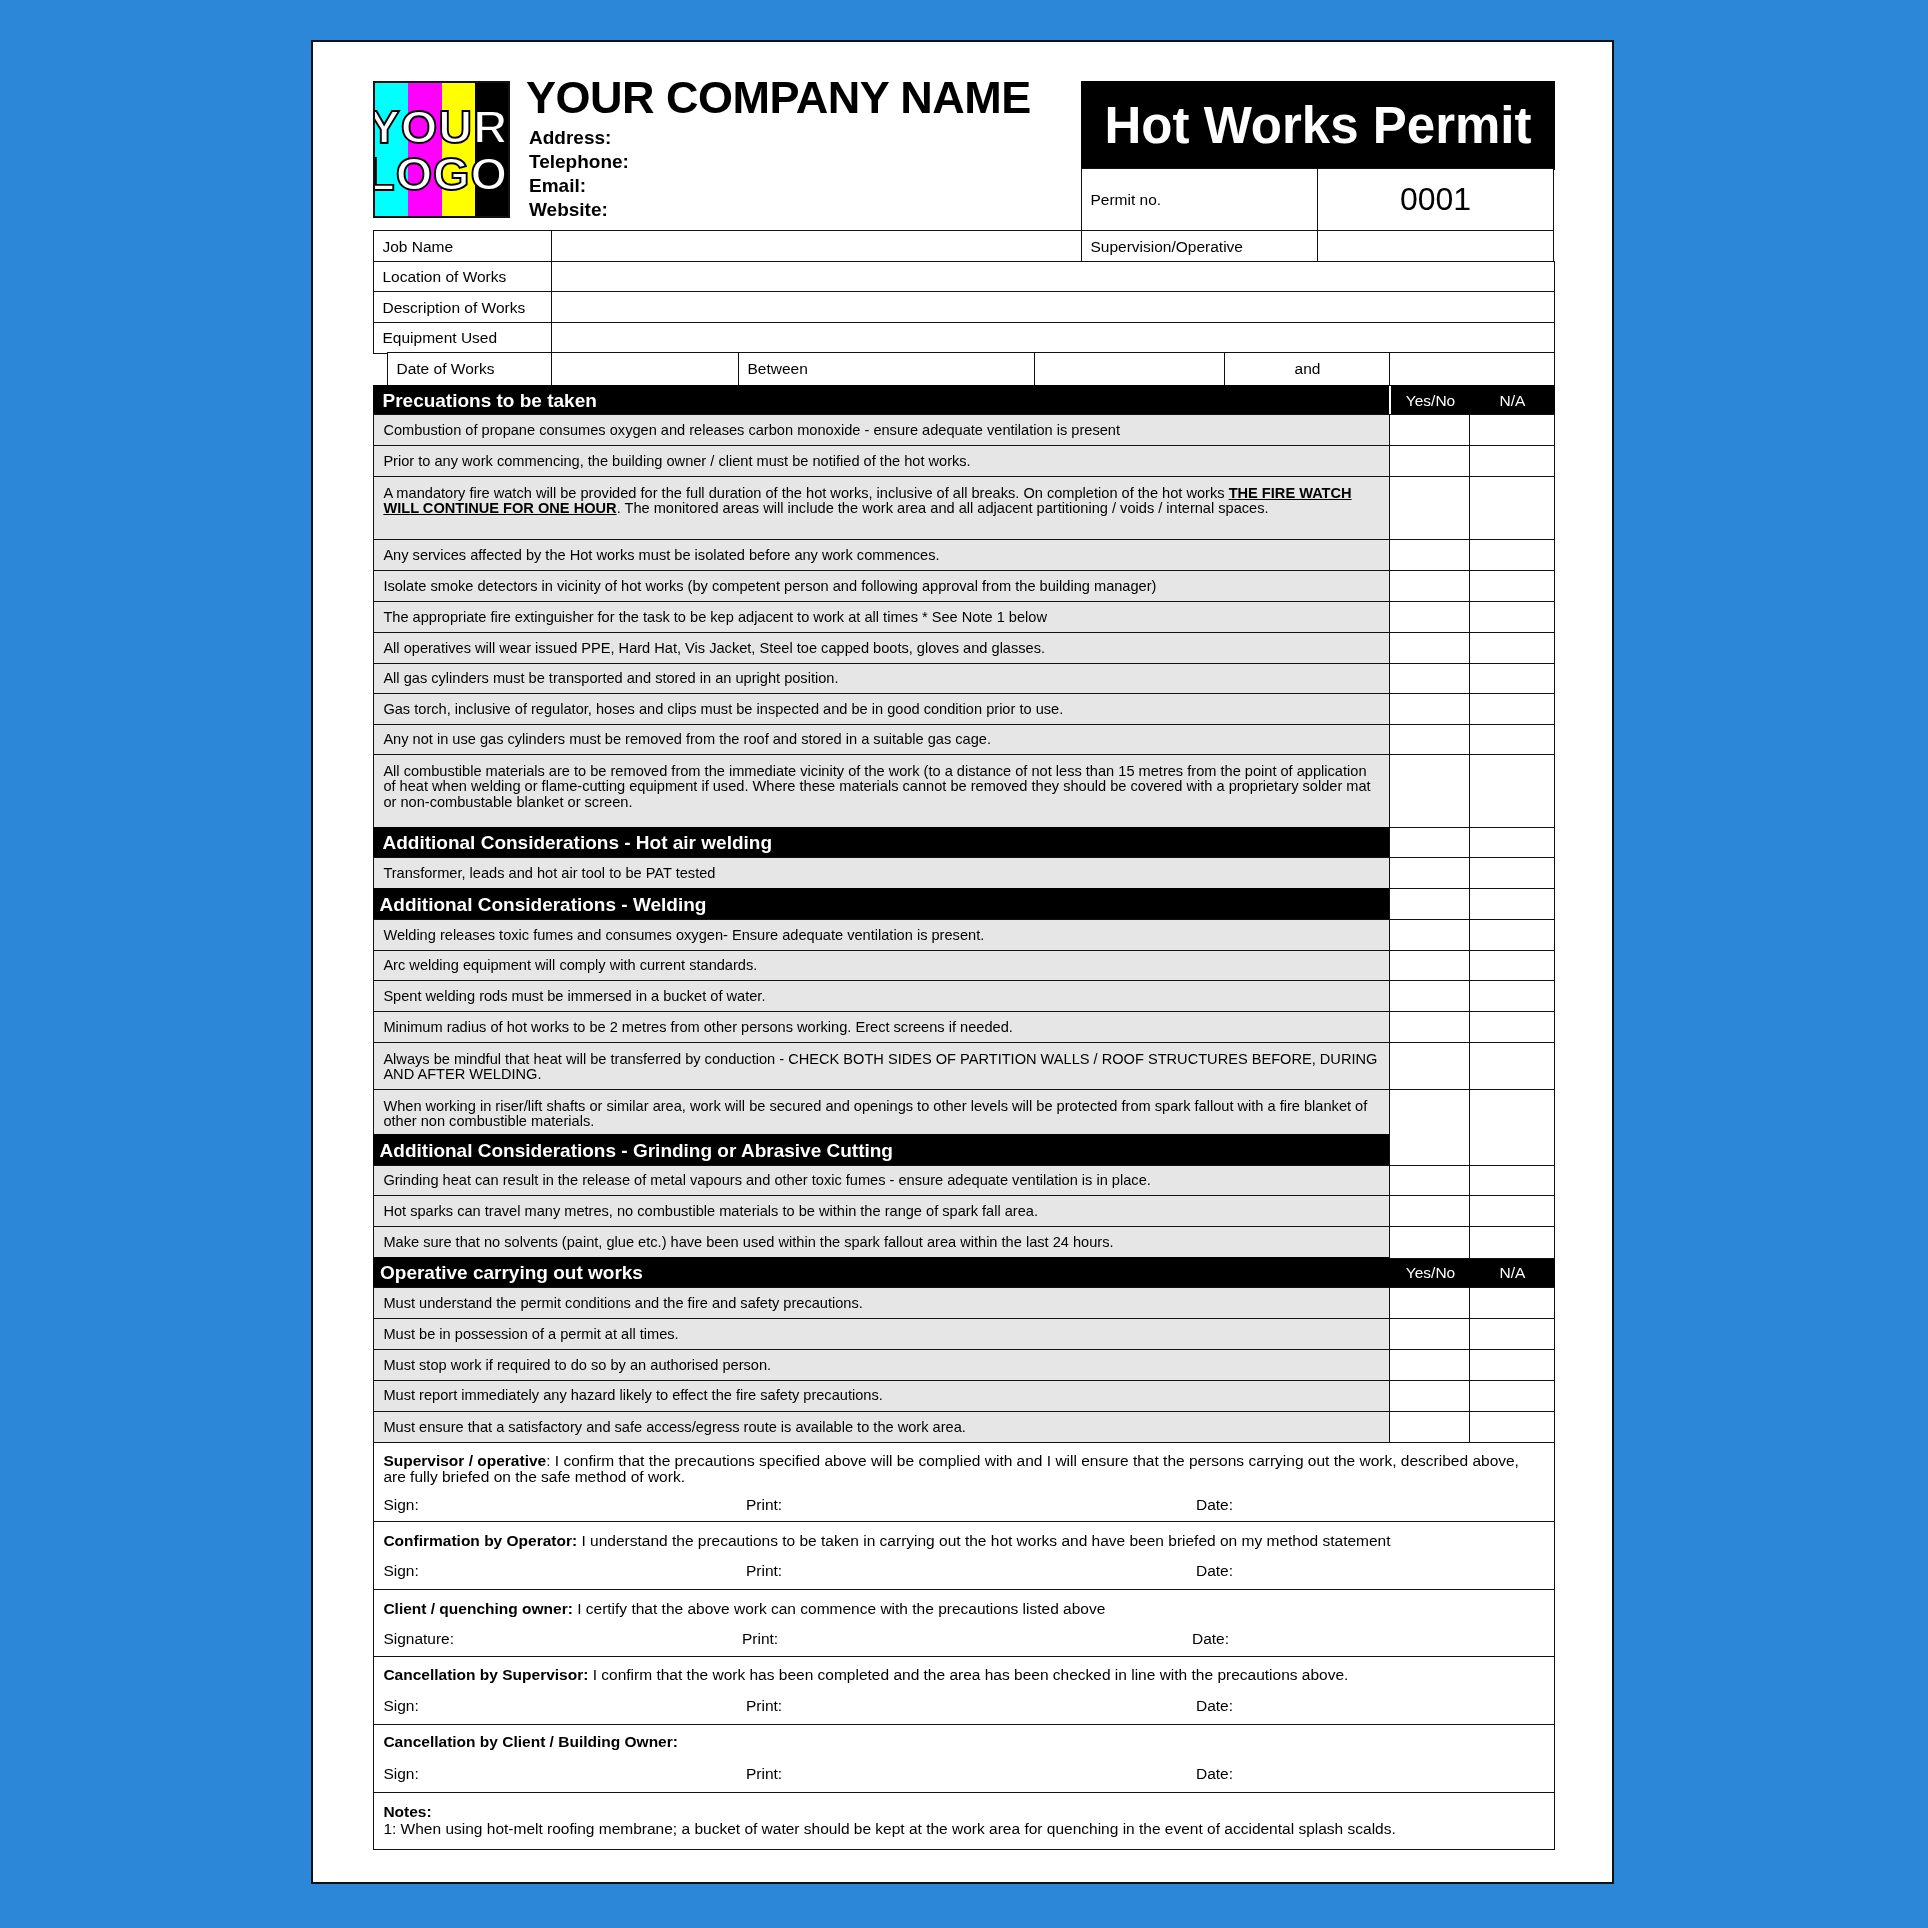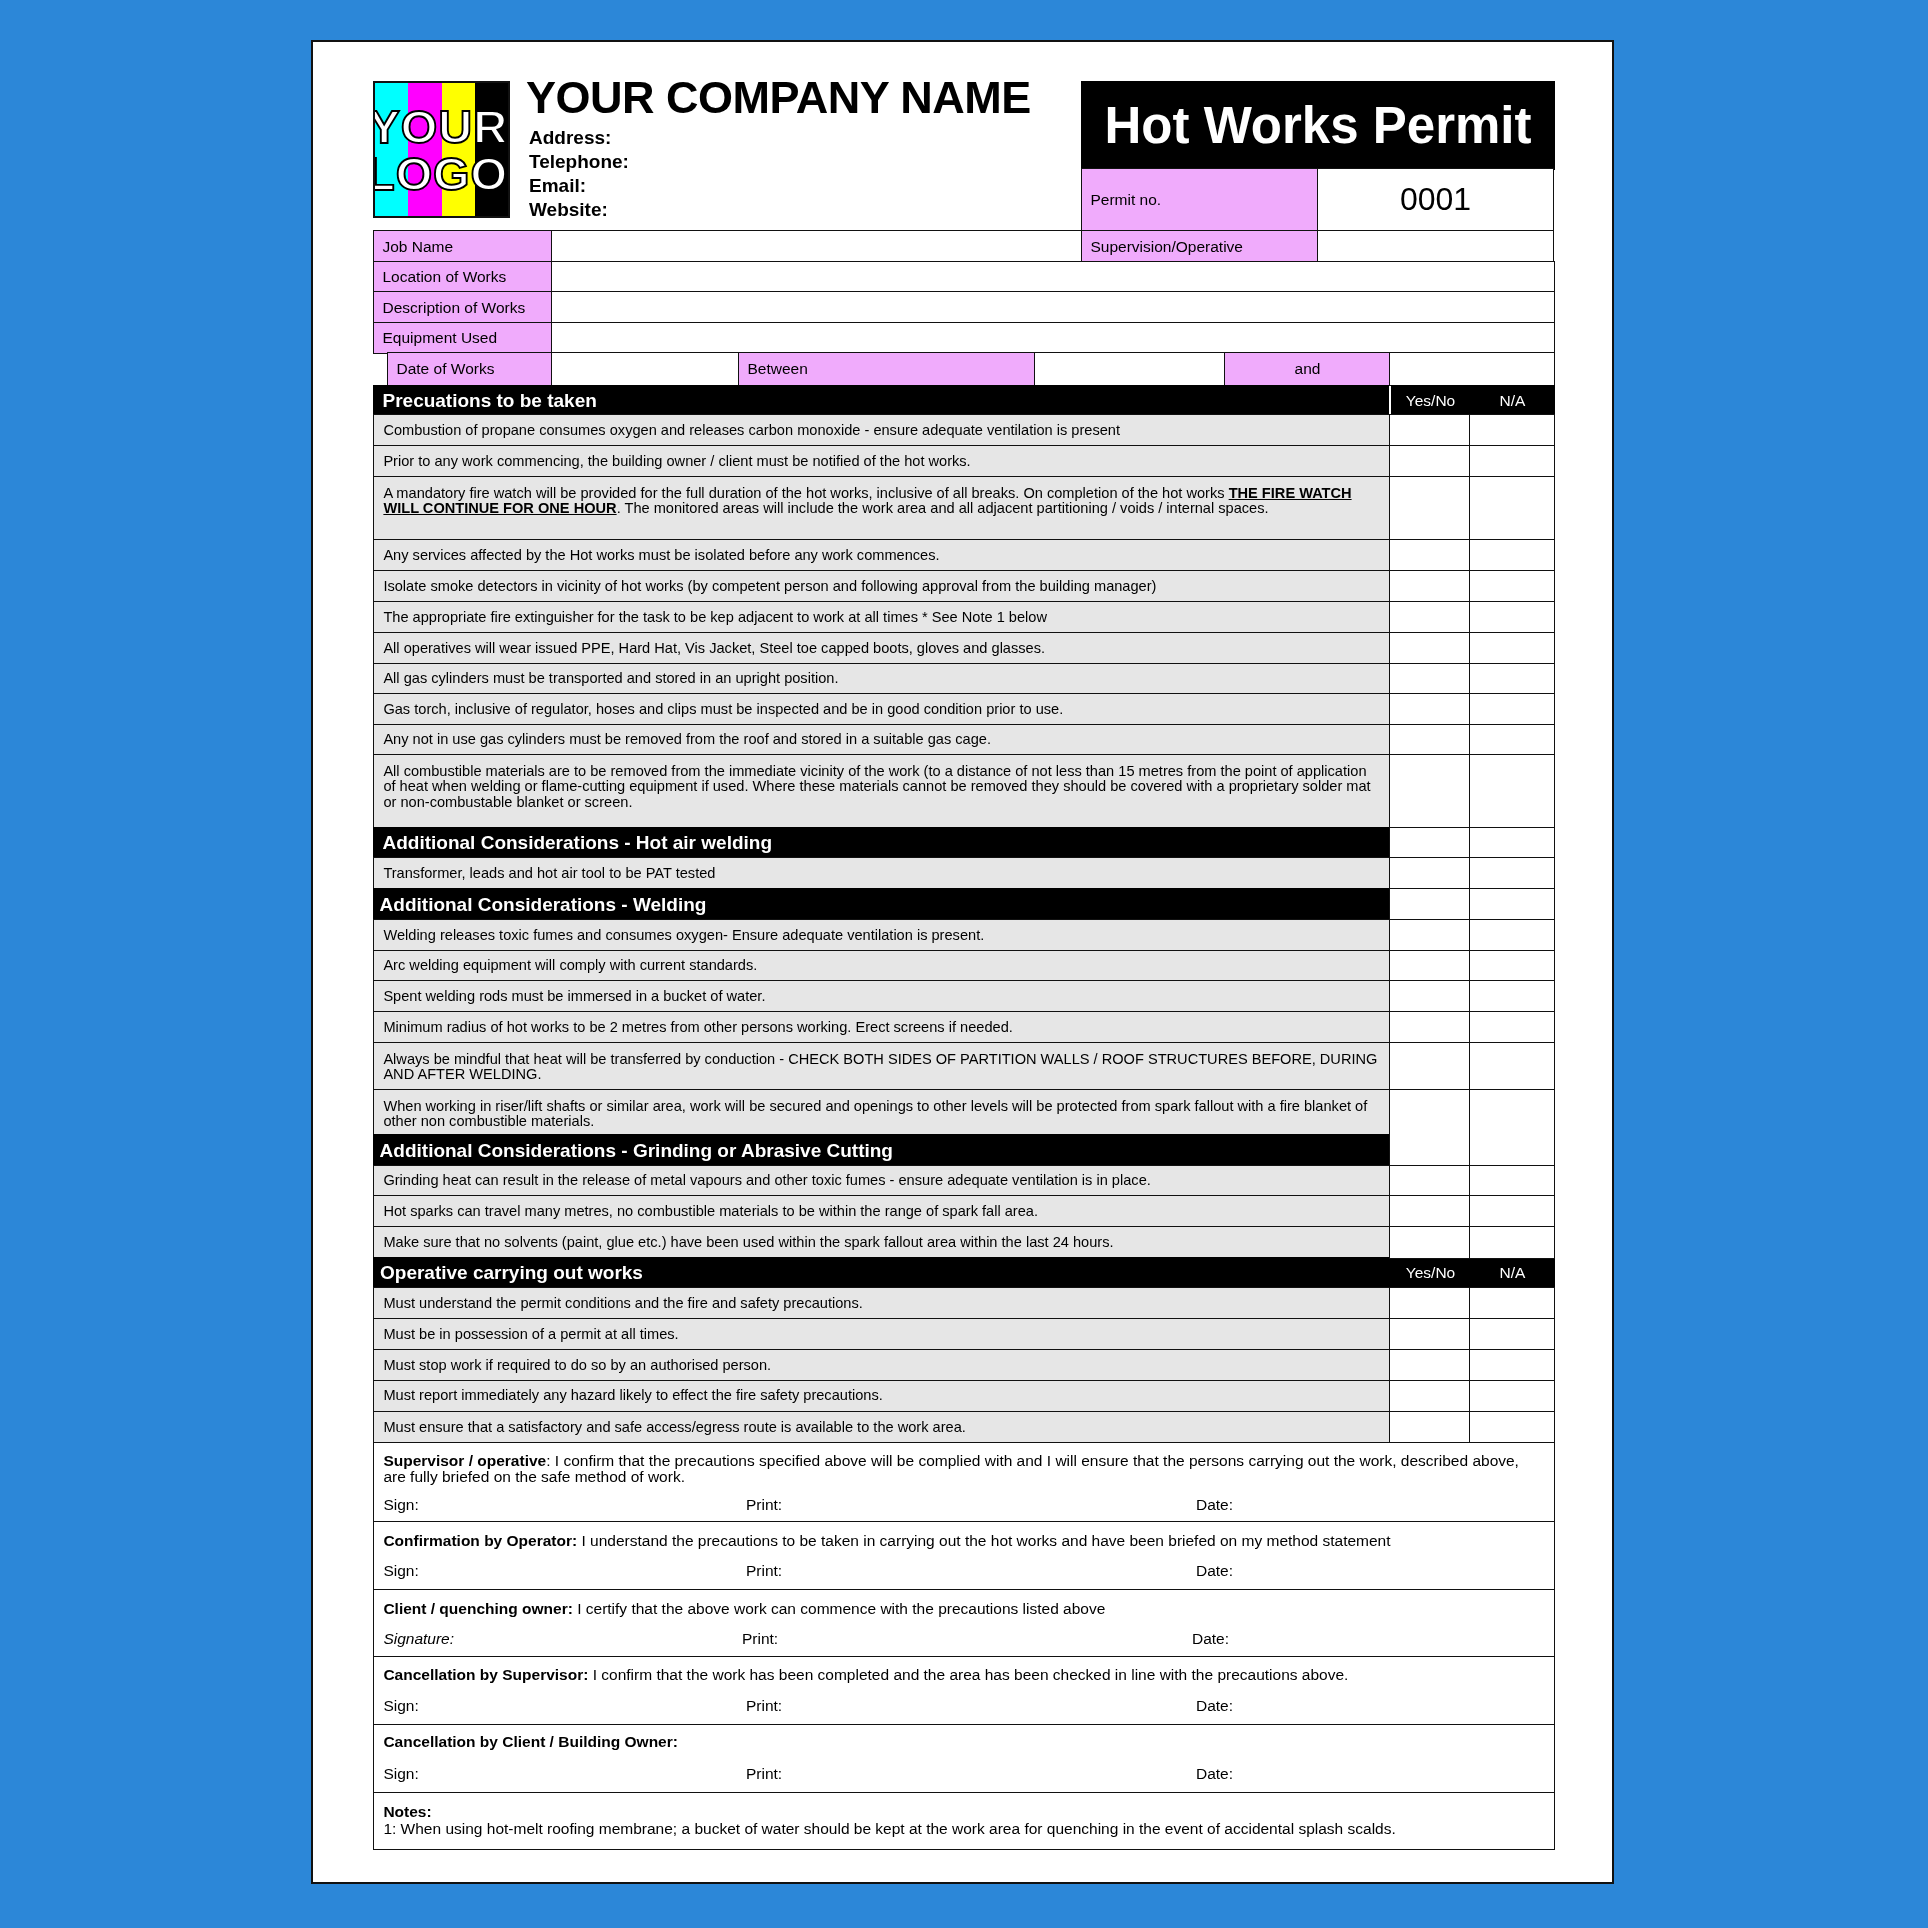--- a/index.html
+++ b/index.html
@@ -45,21 +45,21 @@
       border: 1.9px solid #000;
     }
     .cell {
       position: absolute; box-sizing: border-box;
       border: 1.9px solid #111;
       display: flex; align-items: center;
       padding-left: 8.5px;
       font-size: 15.5px;
       white-space: nowrap;
     }
-    .grey { background: #f0abfc; }
+    .grey { background: #ffffff; }
     .white { background: #fff; }
     .black-h {
       background: #000; color: #fff; font-weight: bold; font-size: 19px;
       border-color: #000;
     }
     .center { justify-content: center; padding-left: 0; }
     .permit-no-value { font-size: 32px; }
     .desc {
       position: absolute; box-sizing: border-box;
       border: 1.9px solid #111; background: #e6e6e6;
@@ -244,21 +244,21 @@
   <div class="f" style="left:822px;top:53px;">Date:</div>
 </div>
 <div class="sig" style="top:1521px;height:70px;">
   <div class="stmt" style="top:11.3px;"><b>Confirmation by Operator:</b><span> </span><span>I understand the precautions to be taken in carrying out the hot works and have been briefed on my method statement</span></div>
   <div class="f" style="left:9.4px;top:40px;">Sign:</div>
   <div class="f" style="left:372px;top:40px;">Print:</div>
   <div class="f" style="left:822px;top:40px;">Date:</div>
 </div>
 <div class="sig" style="top:1589px;height:70px;">
   <div class="stmt" style="top:11.3px;"><b>Client / quenching owner:</b><span> </span><span>I certify that the above work can commence with the precautions listed above</span></div>
-  <div class="f" style="left:9.4px;top:40px;font-style:italic;">Signature:</div>
+  <div class="f" style="left:9.4px;top:40px;">Signature:</div>
   <div class="f" style="left:368px;top:40px;">Print:</div>
   <div class="f" style="left:818px;top:40px;">Date:</div>
 </div>
 <div class="sig" style="top:1656px;height:70px;">
   <div class="stmt" style="top:10.4px;"><b>Cancellation by Supervisor:</b><span> </span><span>I confirm that the work has been completed and the area has been checked in line with the precautions above.</span></div>
   <div class="f" style="left:9.4px;top:40px;">Sign:</div>
   <div class="f" style="left:372px;top:40px;">Print:</div>
   <div class="f" style="left:822px;top:40px;">Date:</div>
 </div>
 <div class="sig" style="top:1724px;height:70px;">

